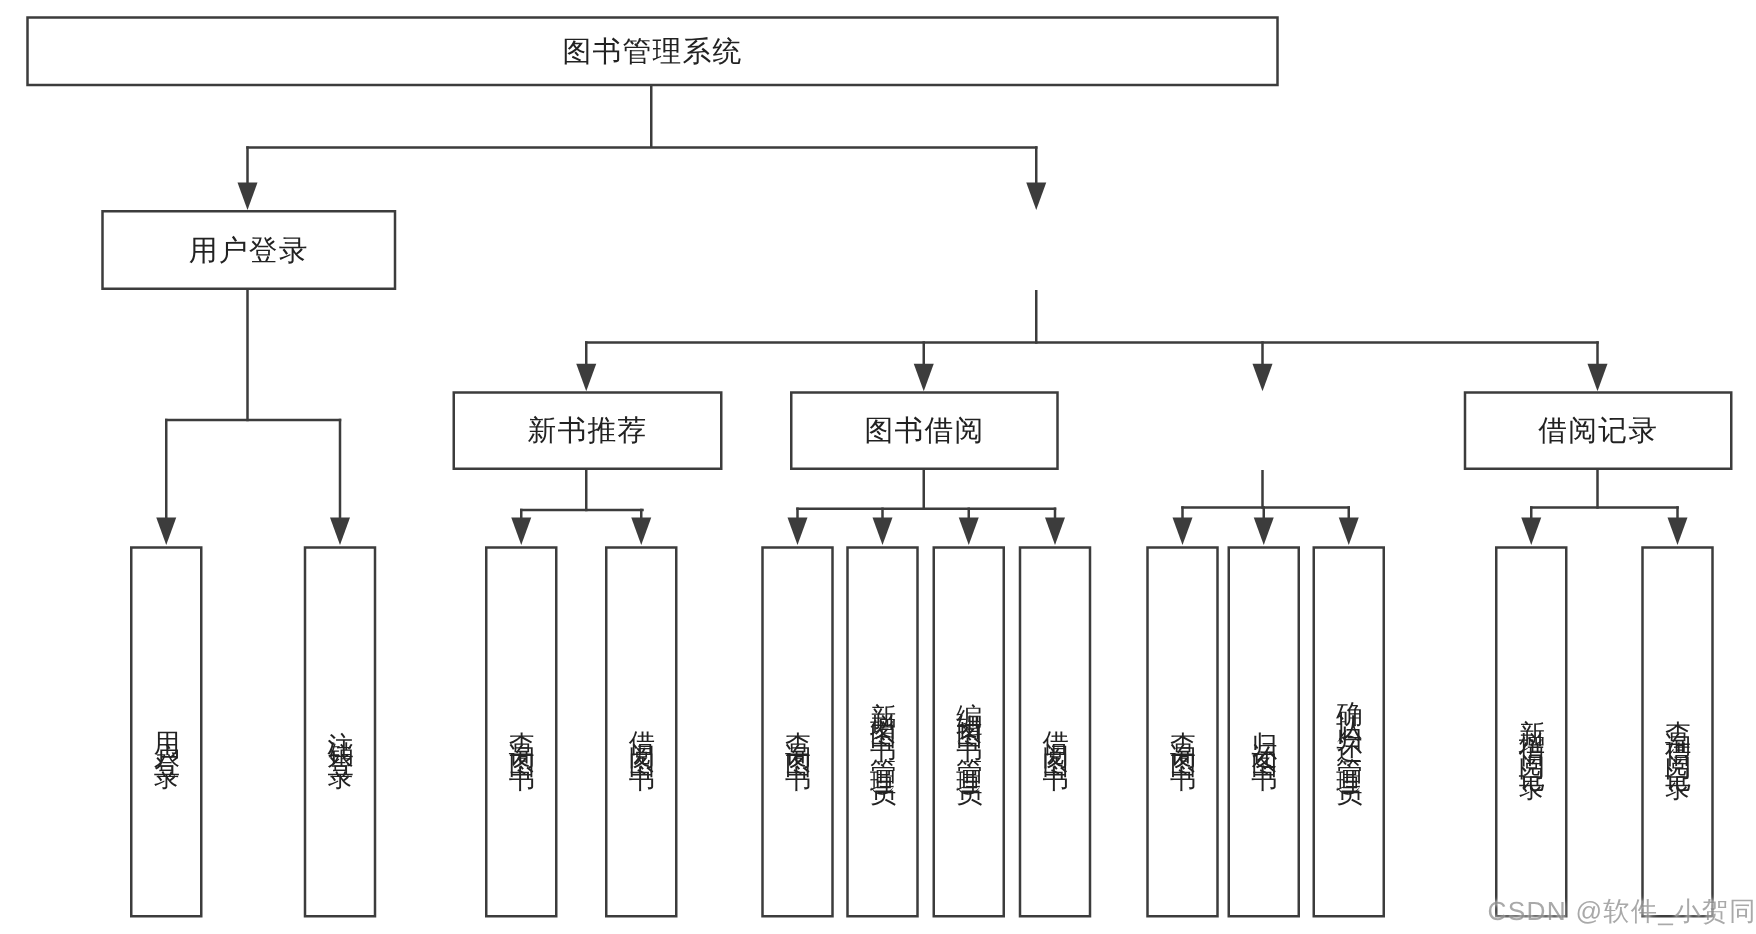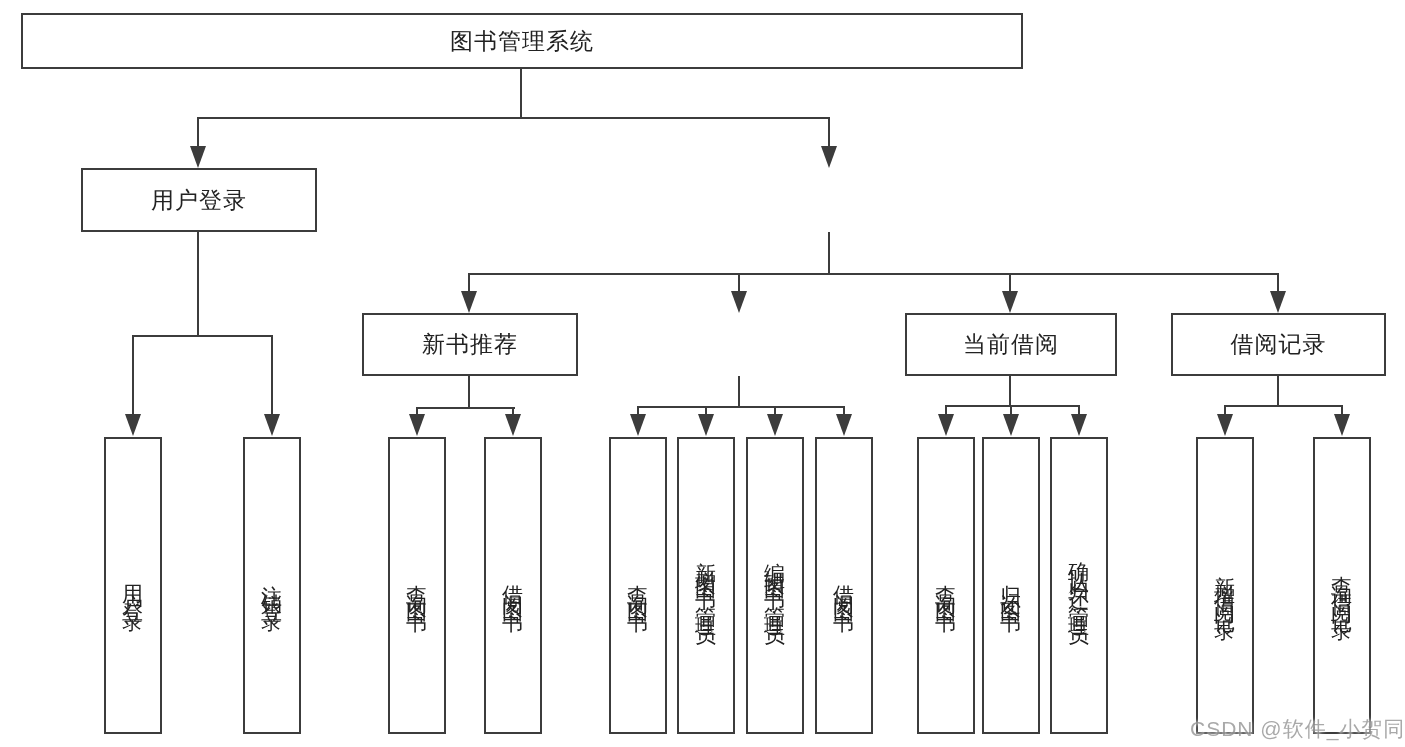--- a/index.html
+++ b/index.html
@@ -76,22 +76,22 @@
   <div class="vl" style="left:738px;top:273px;height:20px"></div>
   <div class="ah" style="left:731px;top:291px"></div>
   <div class="vl" style="left:1009px;top:273px;height:20px"></div>
   <div class="ah" style="left:1002px;top:291px"></div>
   <div class="vl" style="left:1277px;top:273px;height:20px"></div>
   <div class="ah" style="left:1270px;top:291px"></div>
 
   <div class="node" style="left:362px;top:313px;width:216px;height:63px">
     <span class="lbl">新书推荐</span>
   </div>
-  <div class="node" style="left:905px;top:313px;width:212px;height:63px">
-    <span class="lbl">当前借阅</span>
+  <div class="node" style="left:632px;top:313px;width:215px;height:63px">
+    <span class="lbl">图书借阅</span>
   </div>
   <div class="node" style="left:1171px;top:313px;width:215px;height:63px">
     <span class="lbl">借阅记录</span>
   </div>
 
   <div class="vl" style="left:468px;top:376px;height:33px"></div>
   <div class="hl" style="left:416px;top:407px;width:99px"></div>
   <div class="vl" style="left:416px;top:407px;height:9px"></div>
   <div class="ah" style="left:409px;top:414px"></div>
   <div class="vl" style="left:512px;top:407px;height:9px"></div>

